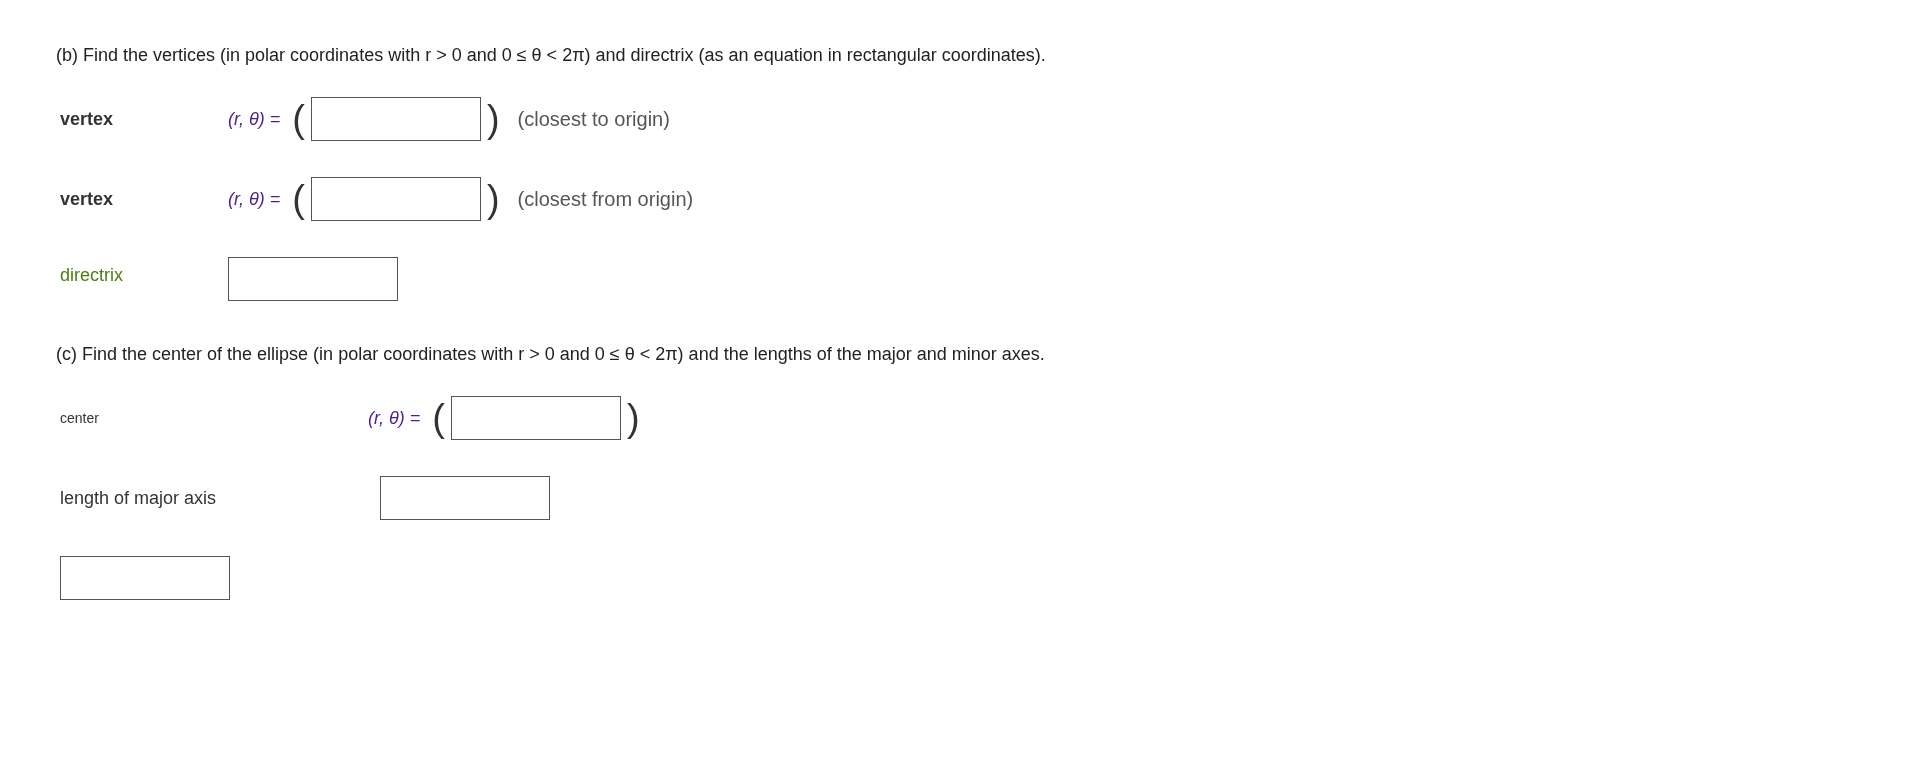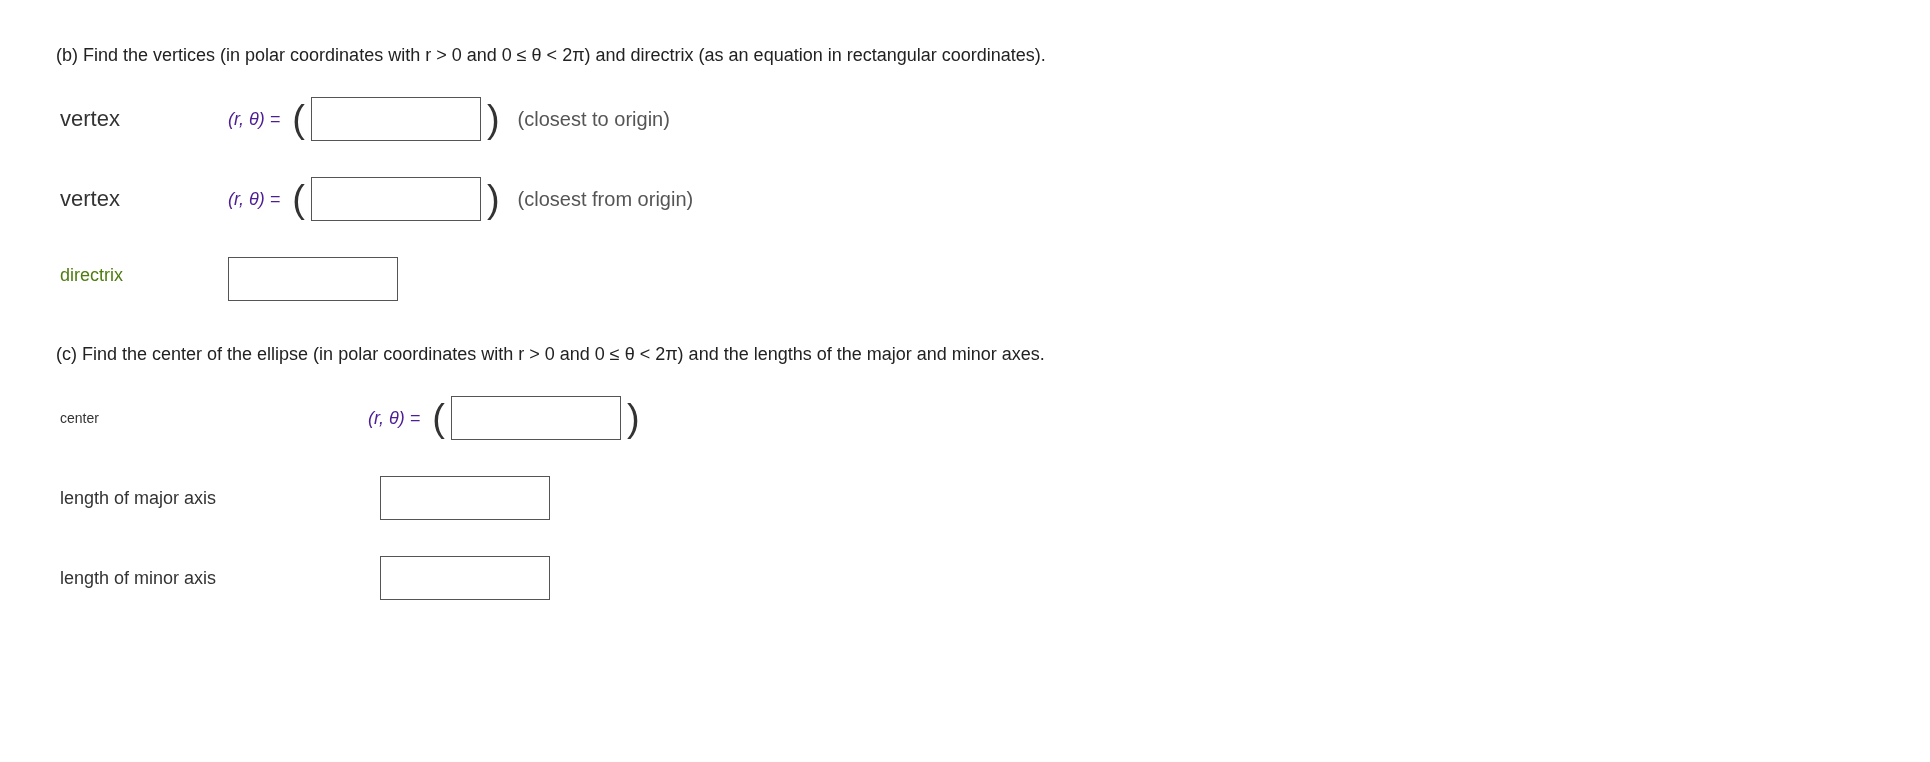--- a/index.html
+++ b/index.html
@@ -29,22 +29,23 @@
     }
 
     .row {
       display: flex;
       align-items: center;
       margin-bottom: 28px;
     }
 
     .label {
       min-width: 160px;
-      font-size: 22px;
+      font-size: 18px;
       color: #333;
+      font-weight: bold;
     }
 
     .eq-label {
       font-style: italic;
       margin-right: 8px;
       font-size: 18px;
       color: #4c1d95;
     }
 
     .paren-open {
@@ -163,16 +164,15 @@
     <input class="input-box" type="text" value="" style="">
     <span class="paren-close">)</span>
   </div>
 
   <div class="length-row">
     <span class="length-label">length of major axis</span>
     <input class="input-box-standalone" type="text" value="" style="">
   </div>
 
   <div class="length-row">
-    <span class="length-label">length of minor axis</span>
     <input class="input-box-standalone" type="text" value="" style="">
   </div>
 </div>
 
 </body></html>

